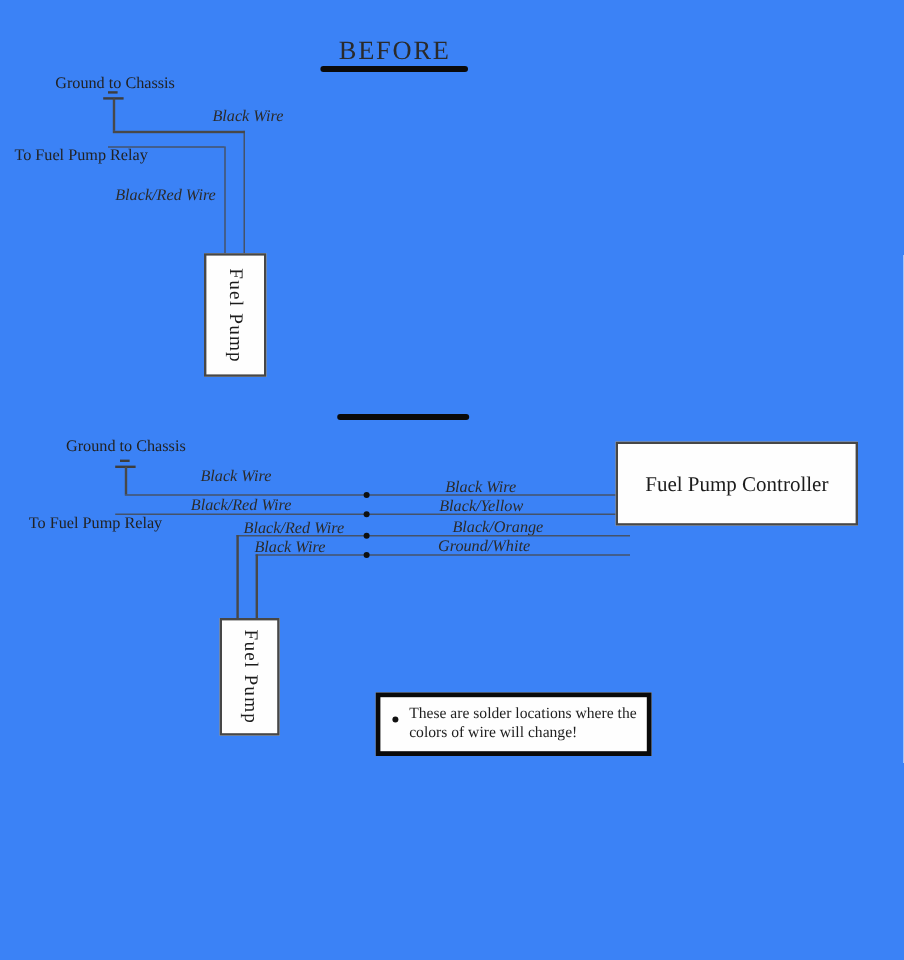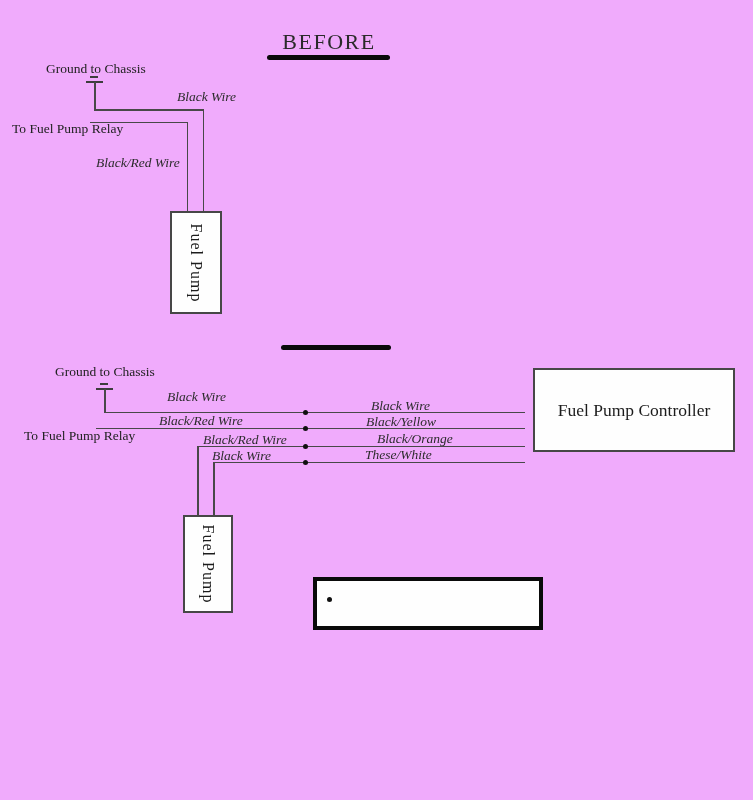--- a/index.html
+++ b/index.html
@@ -1,17 +1,17 @@
 <!DOCTYPE html>
 <html><head>
 <meta charset="utf-8">
 <style>
   html,body{margin:0;padding:0;background:#fff;}
   .canvas{
-    position:relative;width:753px;height:800px;background:#f0abfc;
+    position:relative;width:753px;height:800px;background:#3b82f6;
     font-family:"Liberation Serif",serif;color:#1f1f1f;overflow:hidden;
   }
   .title{
     position:absolute;font-size:22px;letter-spacing:1.5px;color:#2a2a2a;
     white-space:nowrap;text-align:center;
   }
   .title-underline{
     position:absolute;height:5px;background:#0a0a0a;border-radius:3px;
   }
   .lbl{
@@ -101,30 +101,31 @@
 
   <div class="lbl" style="left:24px;top:428px;">To Fuel Pump Relay</div>
 
   <div class="lbl it" style="left:203px;top:432px;">Black/Red Wire</div>
   <div class="lbl it" style="left:377px;top:431px;">Black/Orange</div>
   <div class="wire-h" style="left:197px;top:445.5px;width:328px;"></div>
   <div class="wire-v" style="left:197px;top:445.5px;height:70px;"></div>
   <div class="dot" style="left:303px;top:443.5px;"></div>
 
   <div class="lbl it" style="left:212px;top:448px;">Black Wire</div>
-  <div class="lbl it" style="left:365px;top:447px;">These/White</div>
+  <div class="lbl it" style="left:365px;top:447px;">Ground/White</div>
   <div class="wire-h" style="left:213px;top:461.5px;width:312px;"></div>
   <div class="wire-v" style="left:213px;top:461.5px;height:54px;"></div>
   <div class="dot" style="left:303px;top:459.5px;"></div>
 
-  <div class="controller-box" style="left:533px;top:368px;width:202px;height:84px;">
+  <div class="controller-box" style="left:513px;top:368px;width:202px;height:70px;">
     <span class="ctext">Fuel Pump Controller</span>
   </div>
 
   <div class="comp-box" style="left:183px;top:515px;width:50px;height:98px;">
     <span class="vtext">Fuel Pump</span>
   </div>
 
   <div class="legend-box">
     <div class="legend-bullet"></div>
+    <div class="legend-text">These are solder locations where the colors of wire will change!</div>
   </div>
 
 </div>
 
 </body></html>

